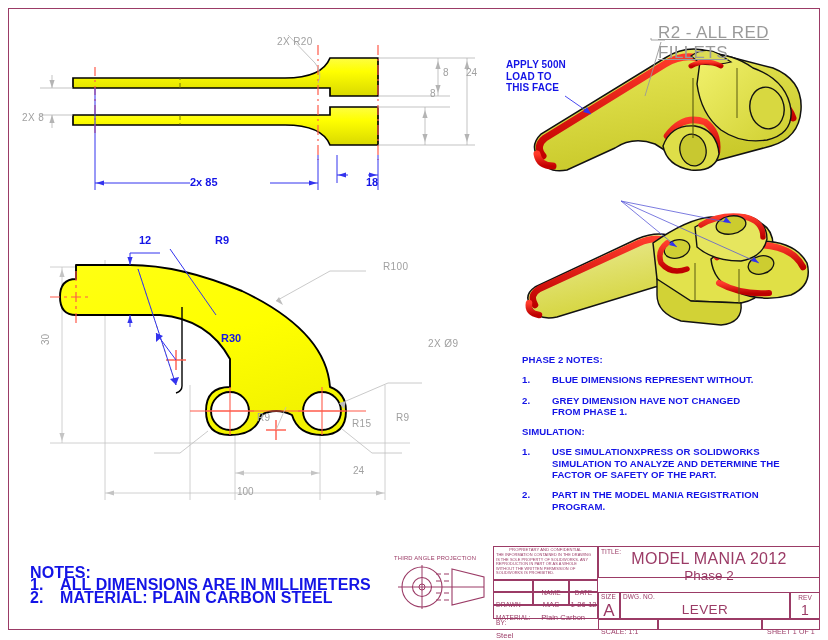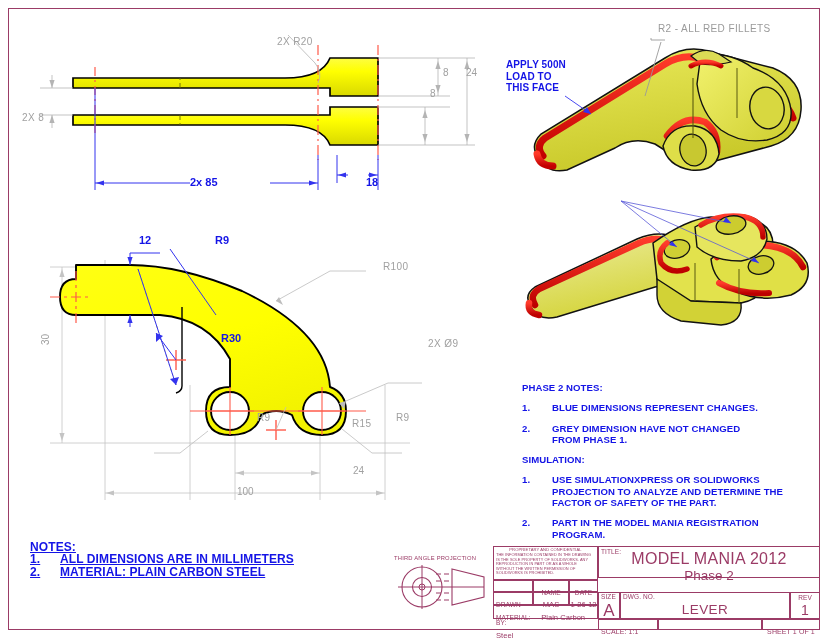--- a/index.html
+++ b/index.html
@@ -4,33 +4,33 @@
 <style>
   html,body{margin:0;padding:0;background:#ffffff;}
   body{width:828px;height:640px;overflow:hidden;
        font-family:"Liberation Sans","DejaVu Sans",sans-serif;}
   #sheet{position:relative;width:828px;height:640px;background:#fff;}
   .border-frame{position:absolute;left:8px;top:8px;width:812px;height:622px;
        border:1.6px solid #9b3b66;box-sizing:border-box;}
   .abs{position:absolute;}
   svg{display:block;}
   
-  .notes-bl{position:absolute;left:30px;top:541px;font-size:12px;
-       font-weight:bold;color:#1414e6;line-height:12.4px;letter-spacing:.1px;text-decoration:underline;}
+  .notes-bl{position:absolute;left:30px;top:567px;font-size:16px;
+       font-weight:bold;color:#1414e6;line-height:12.4px;letter-spacing:.1px;}
   .notes-bl .row{display:flex;}
   .notes-bl .num{width:30px;flex:none;}
   .phase-notes{position:absolute;left:522px;top:354px;font-size:9.6px;
        font-weight:bold;color:#1414e6;line-height:11.3px;letter-spacing:.05px;}
-  .phase-notes .hdr{margin-bottom:9px;margin-top:28px;}
+  .phase-notes .hdr{margin-bottom:9px;}
   .phase-notes .row{display:flex;margin-bottom:9px;}
   .phase-notes .num{width:30px;flex:none;}
   .phase-notes .sim{margin-bottom:9px;}
   .cal-note{position:absolute;font-size:10px;font-weight:bold;color:#1414e6;
        line-height:11.5px;letter-spacing:.1px;}
-  .grey-note{position:absolute;font-size:10px;color:#9a9a9a;letter-spacing:.4px;}
+  .grey-note{position:absolute;font-size:17px;color:#9a9a9a;letter-spacing:.4px;text-decoration:underline;}
   
   .dim-b{position:absolute;font-size:11px;font-weight:bold;color:#1414e6;}
   .dim-g{position:absolute;font-size:10px;color:#a0a0a0;}
   .dim-g-rot{position:absolute;font-size:10px;color:#a0a0a0;
        transform:rotate(-90deg);transform-origin:left top;}
   
   #titleblock{position:absolute;left:390px;top:546px;width:430px;height:84px;
        color:#9b3b66;}
   #titleblock .cell{position:absolute;box-sizing:border-box;
        border:1px solid #9b3b66;}
@@ -364,35 +364,35 @@
         <polygon points="172,64 164,62 167,58"></polygon>
         <polygon points="254,80 246,78 249,74"></polygon>
       </g>
     </svg>
   </div>
 
   <div class="phase-notes">
     <div class="hdr">PHASE 2 NOTES:</div>
     <div class="row">
       <span class="num">1.</span>
-      <span><span>BLUE DIMENSIONS REPRESENT CHANGES.</span></span>
+      <span><span>BLUE DIMENSIONS REPRESENT WITHOUT.</span></span>
     </div>
     <div class="row">
       <span class="num">2.</span>
       <span>
         <div>GREY DIMENSION HAVE NOT CHANGED</div>
         <div>FROM PHASE 1.</div>
       </span>
     </div>
     <div class="sim">SIMULATION:</div>
     <div class="row">
       <span class="num">1.</span>
       <span>
         <div>USE SIMULATIONXPRESS OR SOLIDWORKS</div>
-        <div>PROJECTION TO ANALYZE AND DETERMINE THE</div>
+        <div>SIMULATION TO ANALYZE AND DETERMINE THE</div>
         <div>FACTOR OF SAFETY OF THE PART.</div>
       </span>
     </div>
     <div class="row">
       <span class="num">2.</span>
       <span>
         <div>PART IN THE MODEL MANIA REGISTRATION</div>
         <div>PROGRAM.</div>
       </span>
     </div>

